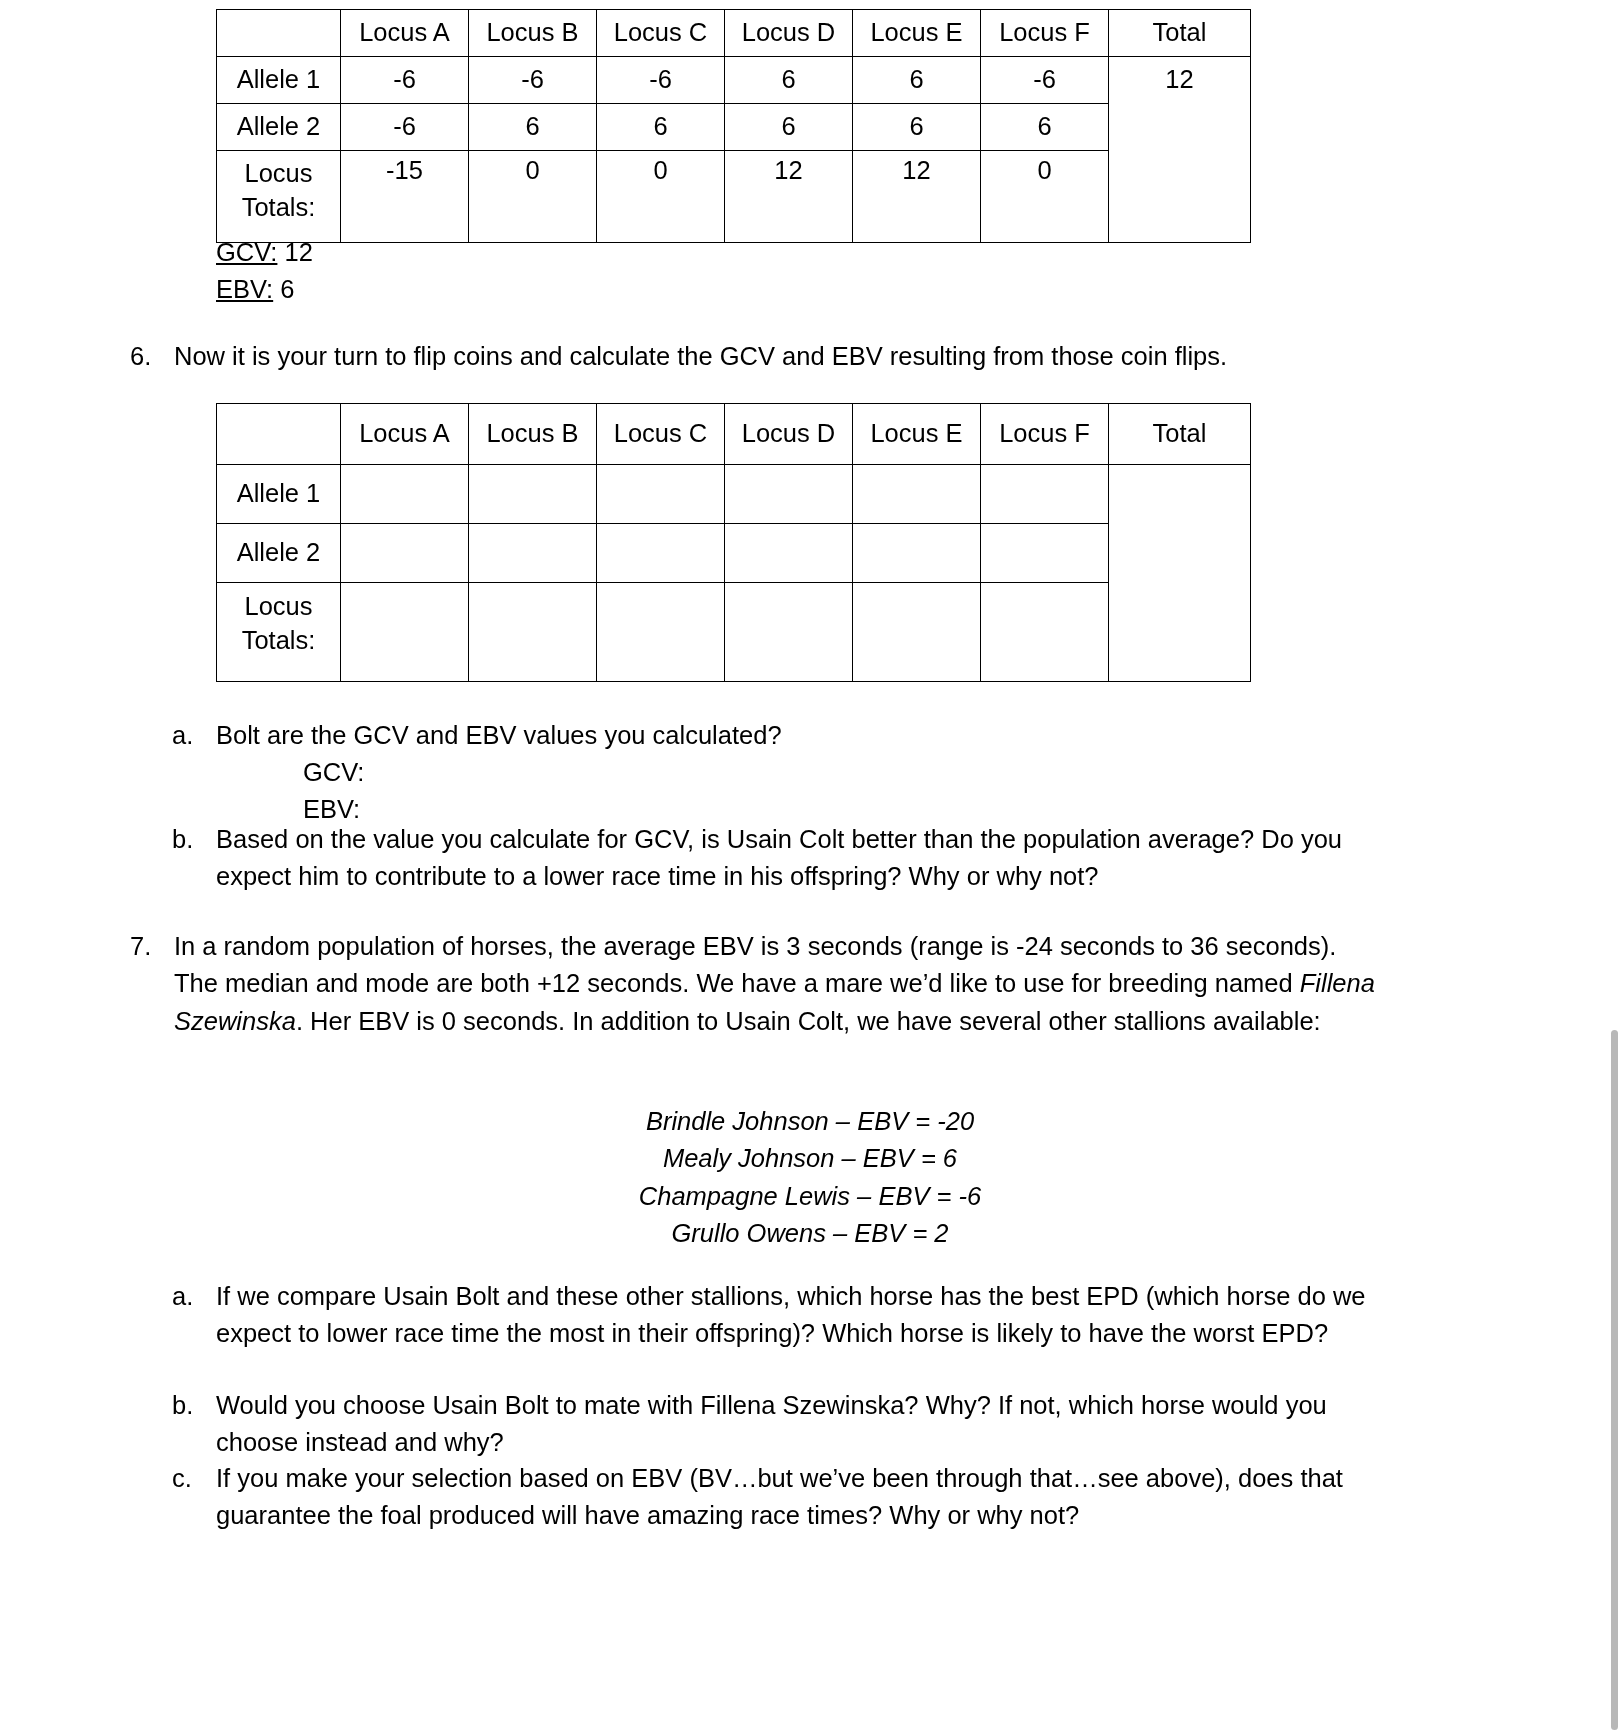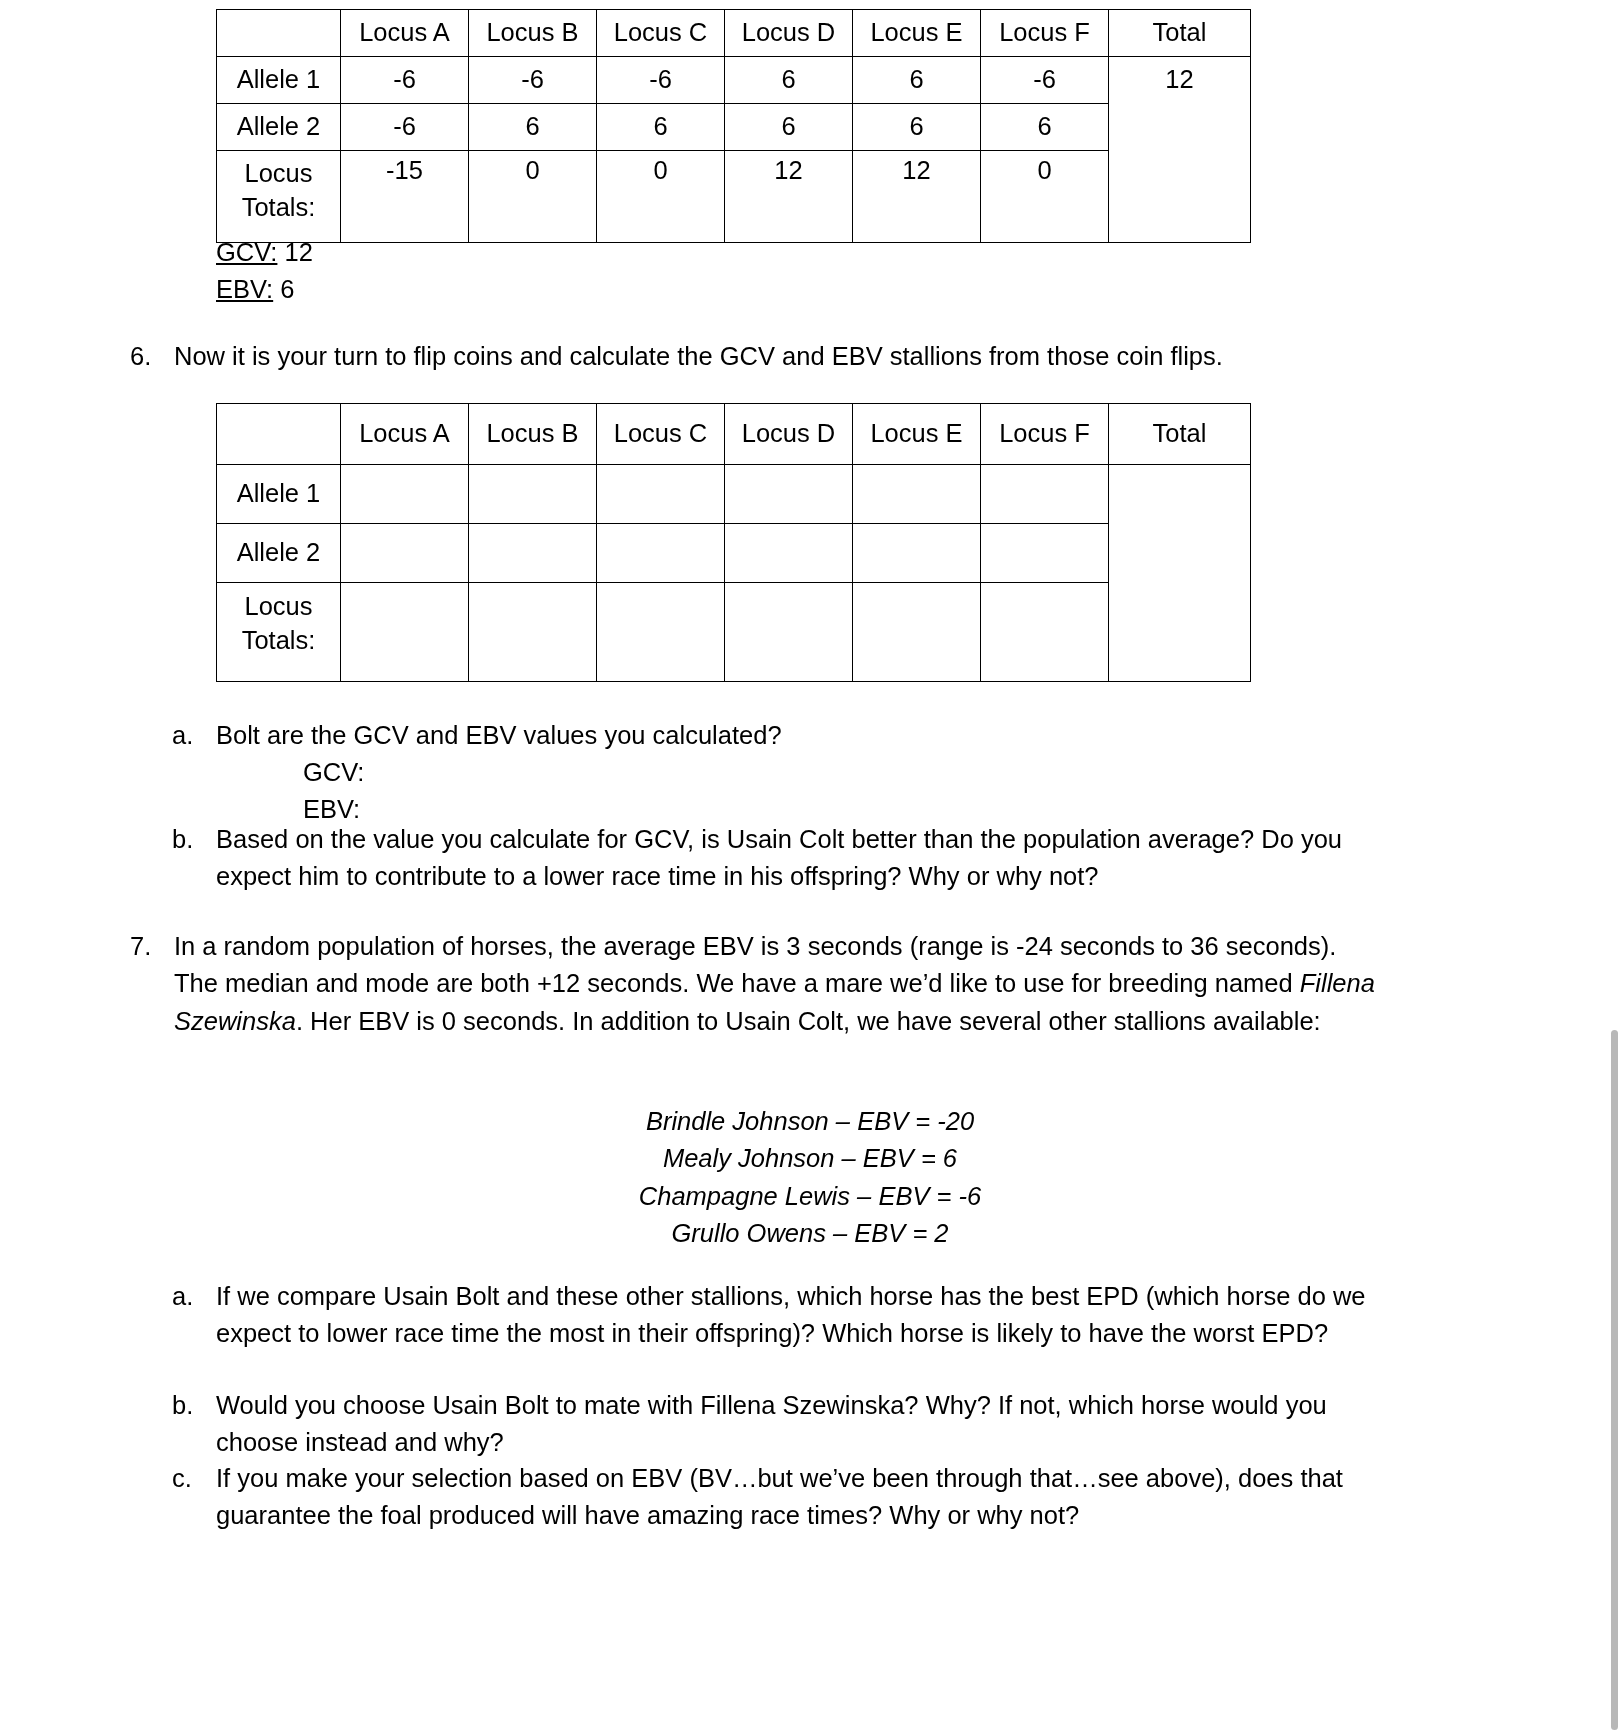--- a/index.html
+++ b/index.html
@@ -177,21 +177,21 @@
       <td>0</td>
     </tr>
   </tbody>
     </table>
 
   <div class="txt" style="left:216px; top:234px;"><span class="underline-label">GCV:</span><span> 12</span></div>
   <div class="txt" style="left:216px; top:271px;"><span class="underline-label">EBV:</span><span> 6</span></div>
 
   <div class="numbered" style="left:130px; top:338px; width:1250px;">
     <span class="marker">6.</span>
-    <span class="body">Now it is your turn to flip coins and calculate the GCV and EBV stallions from those coin flips.</span>
+    <span class="body">Now it is your turn to flip coins and calculate the GCV and EBV resulting from those coin flips.</span>
   </div>
 
   <table class="locus-table" id="table2">
     <colgroup>
       <col class="col-label">
         <col class="col-locus">
         <col class="col-locus">
         <col class="col-locus">
       <col class="col-locus">
         <col class="col-locus">

